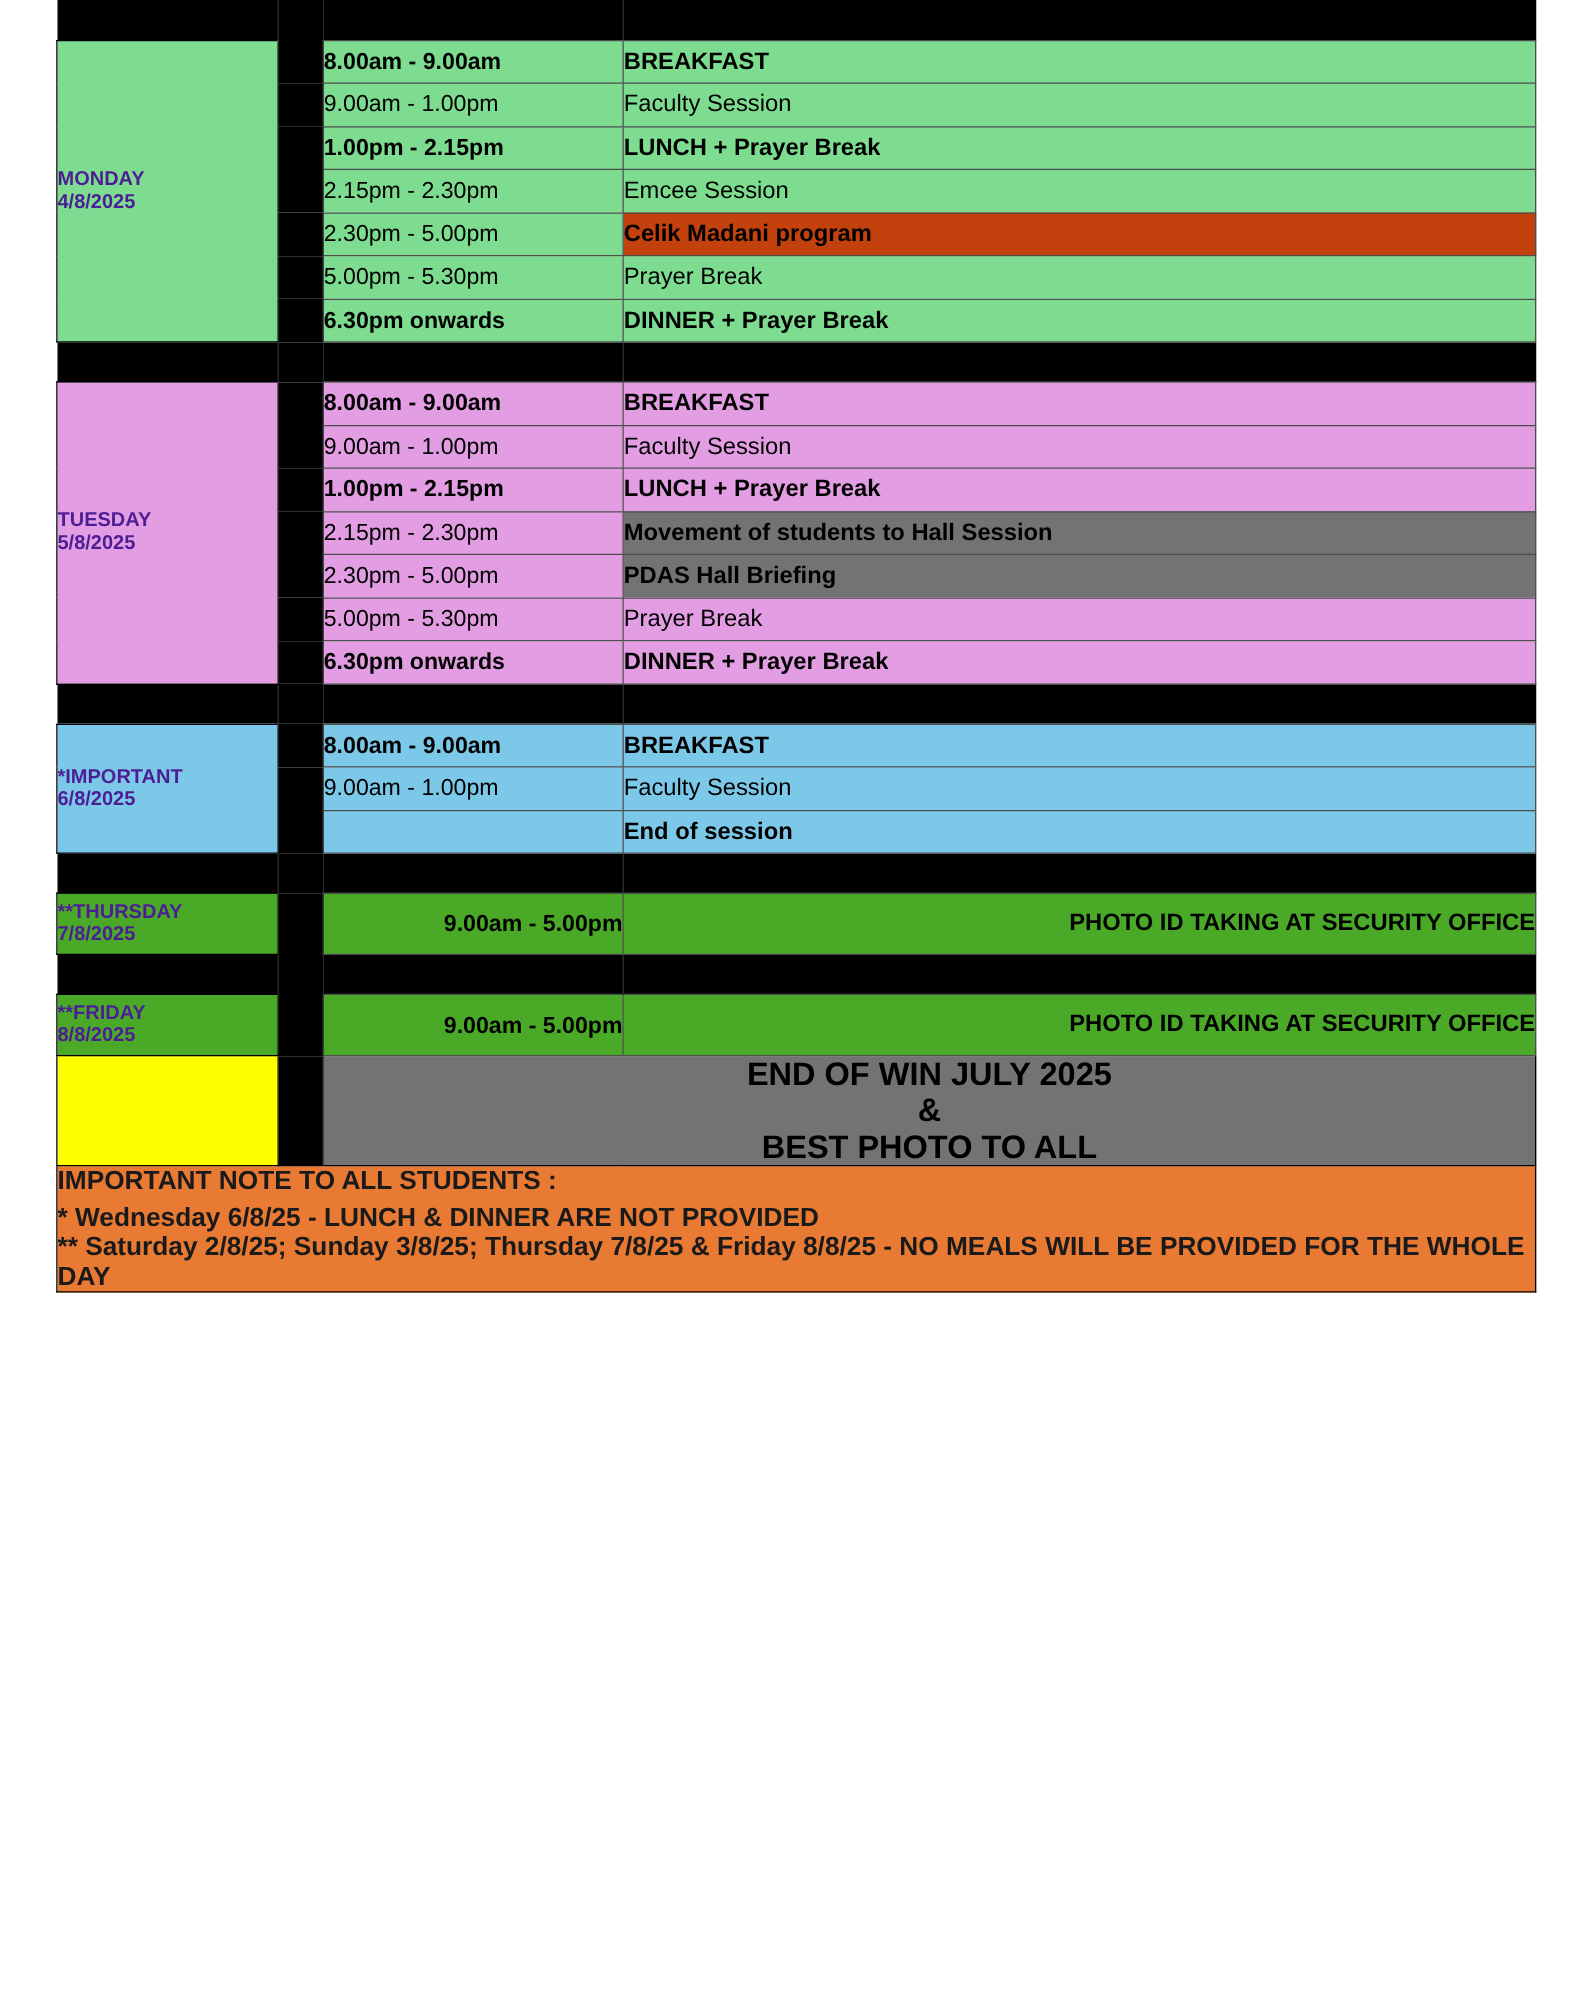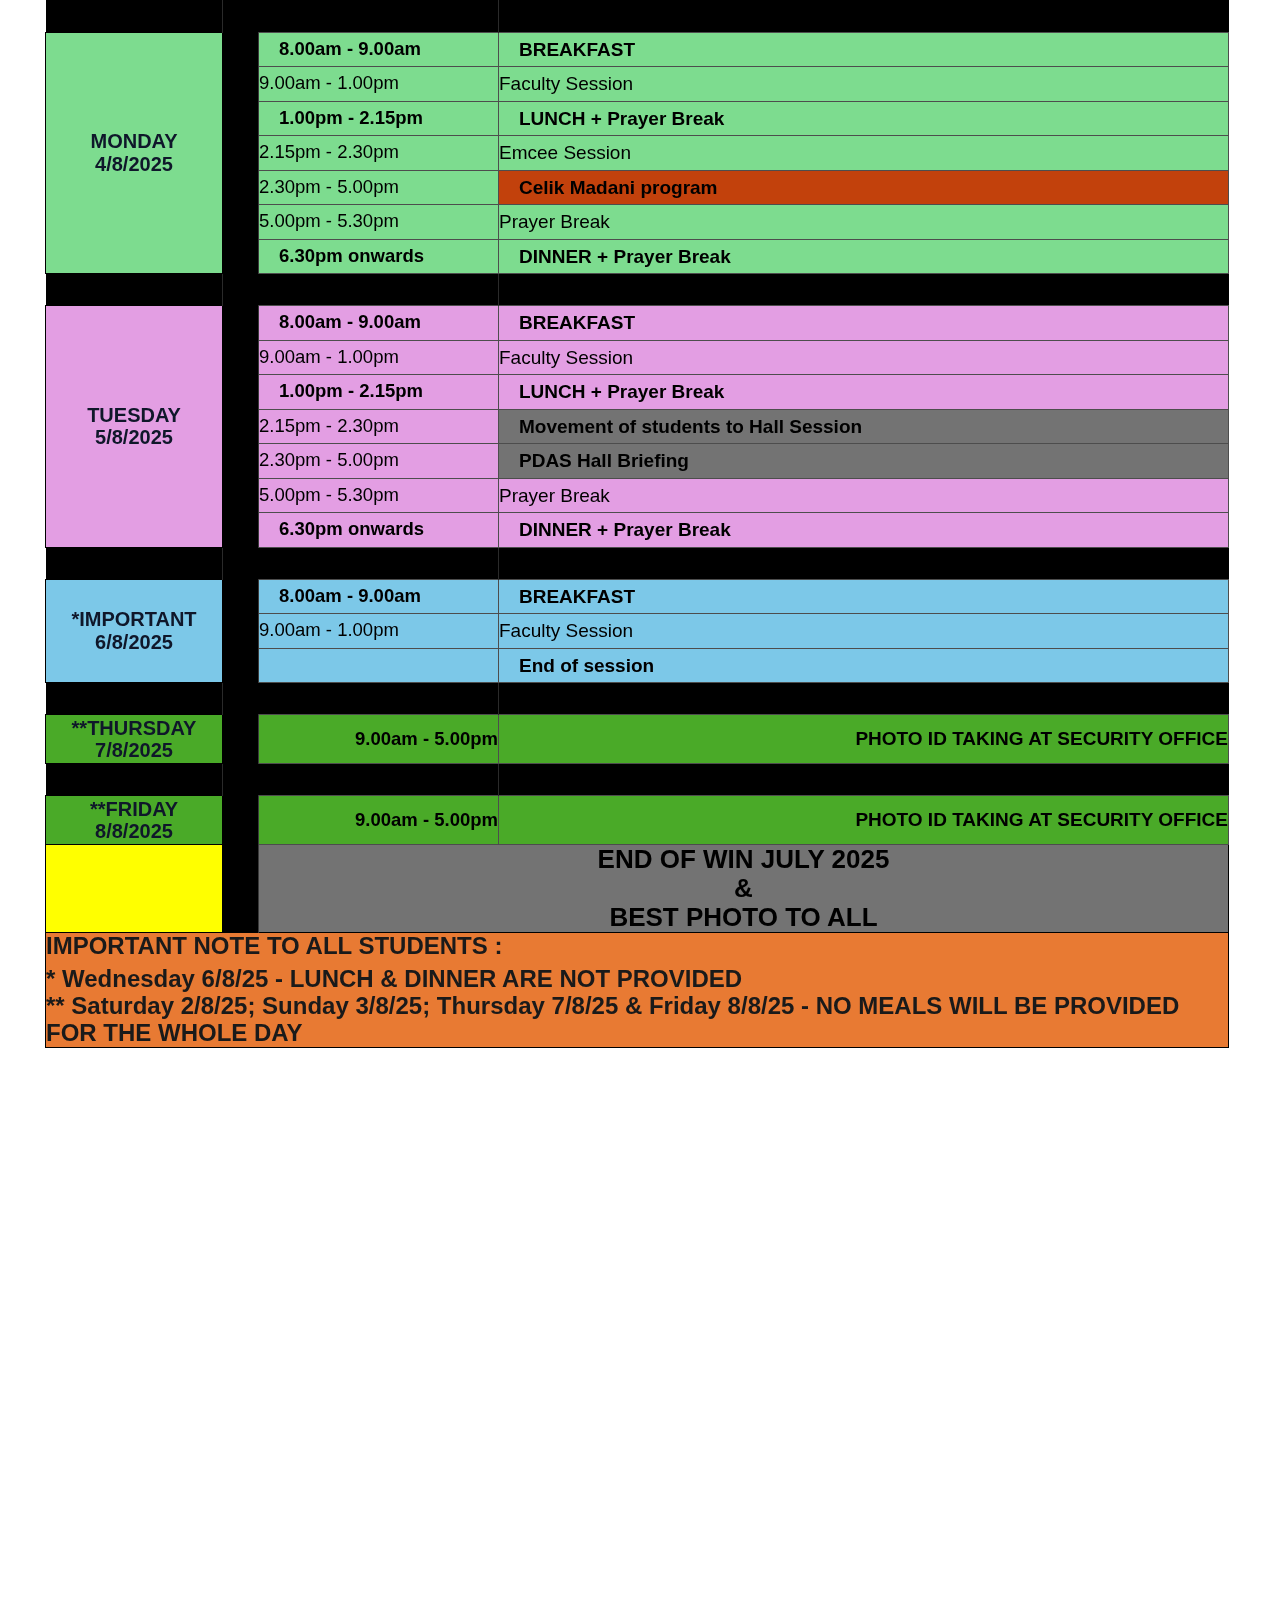--- a/index.html
+++ b/index.html
@@ -47,43 +47,43 @@
     border-right: 1px solid #3a3a3a;
   }
 
   
   tr.sep td { height: 32px; background: #000000; }
   tr.sep td.sep-day  { border-right: 1px solid #2a2a2a; }
   tr.sep td.sep-time { border-right: 1px solid #2a2a2a; }
 
   
   td.day-label {
-    text-align: center;
+    text-align: left;
     font-weight: bold;
-    font-size: 20px;
-    color: #0f172a;
+    font-size: 16px;
+    color: #4c1d95;
     border: 1px solid #000;
   }
   td.day-label .dl-line { display: block; white-space: nowrap; }
 
   
   td.time {
     font-size: 18.5px;
     color: #000;
     padding: 4px 0 4px 12px;
     border: 1px solid #4d4d4d;
     white-space: nowrap;
   }
   td.activity {
     font-size: 19px;
     color: #000;
     padding: 4px 0 4px 12px;
     border: 1px solid #4d4d4d;
   }
-  td.time.b, td.activity.b { font-weight: bold; padding-left: 20px; }
+  td.time.b, td.activity.b { font-weight: bold; }
 
   
   .bg-mon  { background: #7DDC8F; }
   .bg-tue  { background: #E39EE3; }
   .bg-wed  { background: #7CC8E8; }
   .bg-idn  { background: #4AAA28; text-align: right; }
   .hl-yellow { background: #c2410c; }
   .hl-red    { background: #737373; }
 
   
@@ -101,21 +101,21 @@
     padding: 12px 0 16px 0;
     line-height: 1.42;
   }
   td.banner .bn-line { display: block; }
 
   
   td.note {
     background: #E87A33;
     border: 1px solid #000;
     padding: 46px 26px 38px 14px;
-    font-size: 24px;
+    font-size: 21px;
     font-weight: bold;
     color: #1a1a1a;
     line-height: 1.58;
   }
   td.note .nt-line { display: block; }
   td.note .nt-line.first { margin-bottom: 6px; }
 
   
   #footer {
     position: absolute;

